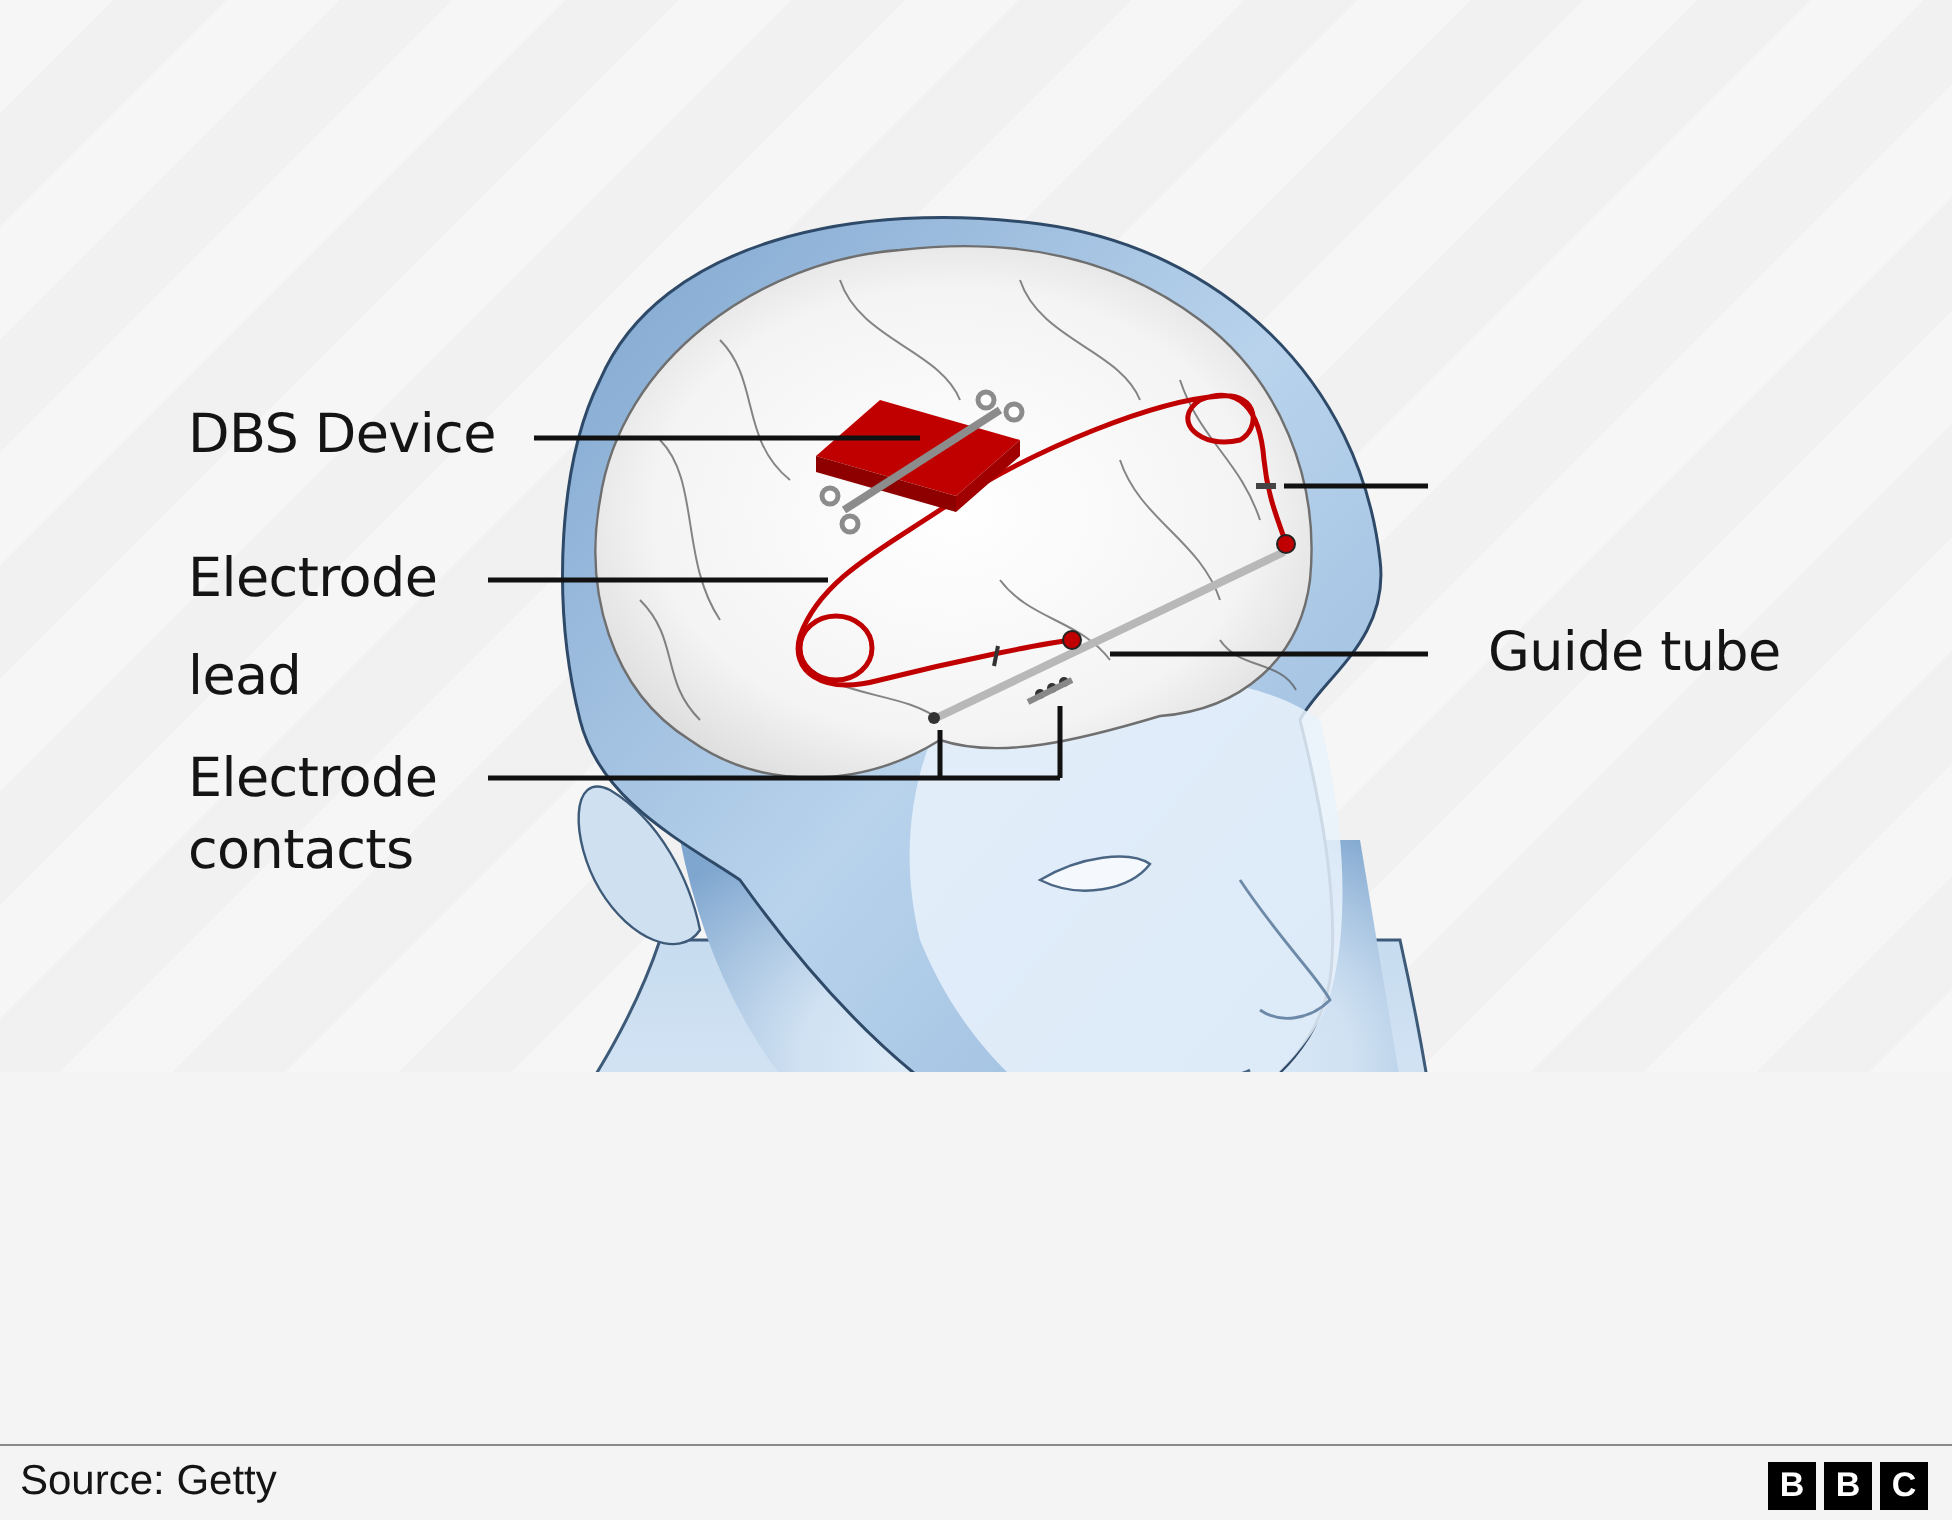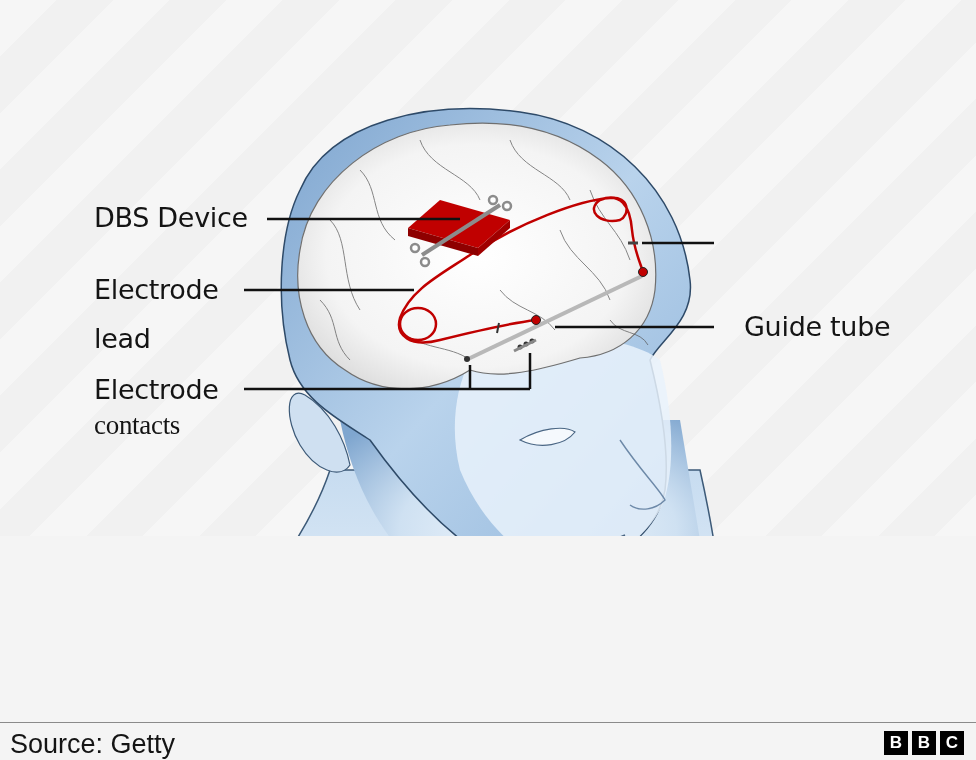--- a/index.html
+++ b/index.html
@@ -17,21 +17,21 @@
   .stage svg { position: absolute; left: 0; top: 0; }
   .label {
     position: absolute; color: #141414; font-size: 27px; line-height: 35px;
     font-family: "DejaVu Sans", sans-serif; letter-spacing: -0.3px;
   }
   .footer {
     position: absolute; left: 0; top: 722px; width: 976px; height: 38px;
     background: #f4f4f4; border-top: 1.5px solid #8a8a8a;
   }
   .source {
-    position: absolute; left: 10px; top: 6px; font-size: 27px; color: #141414;
+    position: absolute; left: 10px; top: 6px; font-size: 21px; color: #141414;
     font-family: "Liberation Sans", sans-serif;
   }
   .bbc { position: absolute; right: 12px; top: 8px; display: flex; gap: 4px; }
   .bbc span {
     width: 24px; height: 24px; background: #000; color: #fff;
     font-family: "Liberation Sans", sans-serif; font-weight: bold; font-size: 17px;
     display: flex; align-items: center; justify-content: center;
   }
 </style>
 </head>
@@ -127,21 +127,21 @@
       <line x1="530" y1="389" x2="530" y2="353"></line>
       <line x1="642" y1="243" x2="714" y2="243"></line>
       <line x1="555" y1="327" x2="714" y2="327"></line>
     </g>
   </svg>
 
   <div class="label" style="left:94px; top:200px;">DBS Device</div>
   <div class="label" style="left:94px; top:272px;">Electrode</div>
   <div class="label" style="left:94px; top:307px;margin-top:14px;">lead</div>
   <div class="label" style="left:94px; top:372px;">Electrode</div>
-  <div class="label" style="left:94px; top:408px;font-family:Liberation Serif, serif;">contacts</div>
+  <div class="label" style="left:94px; top:408px;">contacts</div>
   <div class="label" style="left:728px; top:309px;margin-left:16px;">Guide tube</div>
 </div>
 
 <div class="footer">
   <div class="source">Source: Getty</div>
   <div class="bbc">
     <span>B</span>
     <span>B</span>
     <span>C</span>
   </div>

